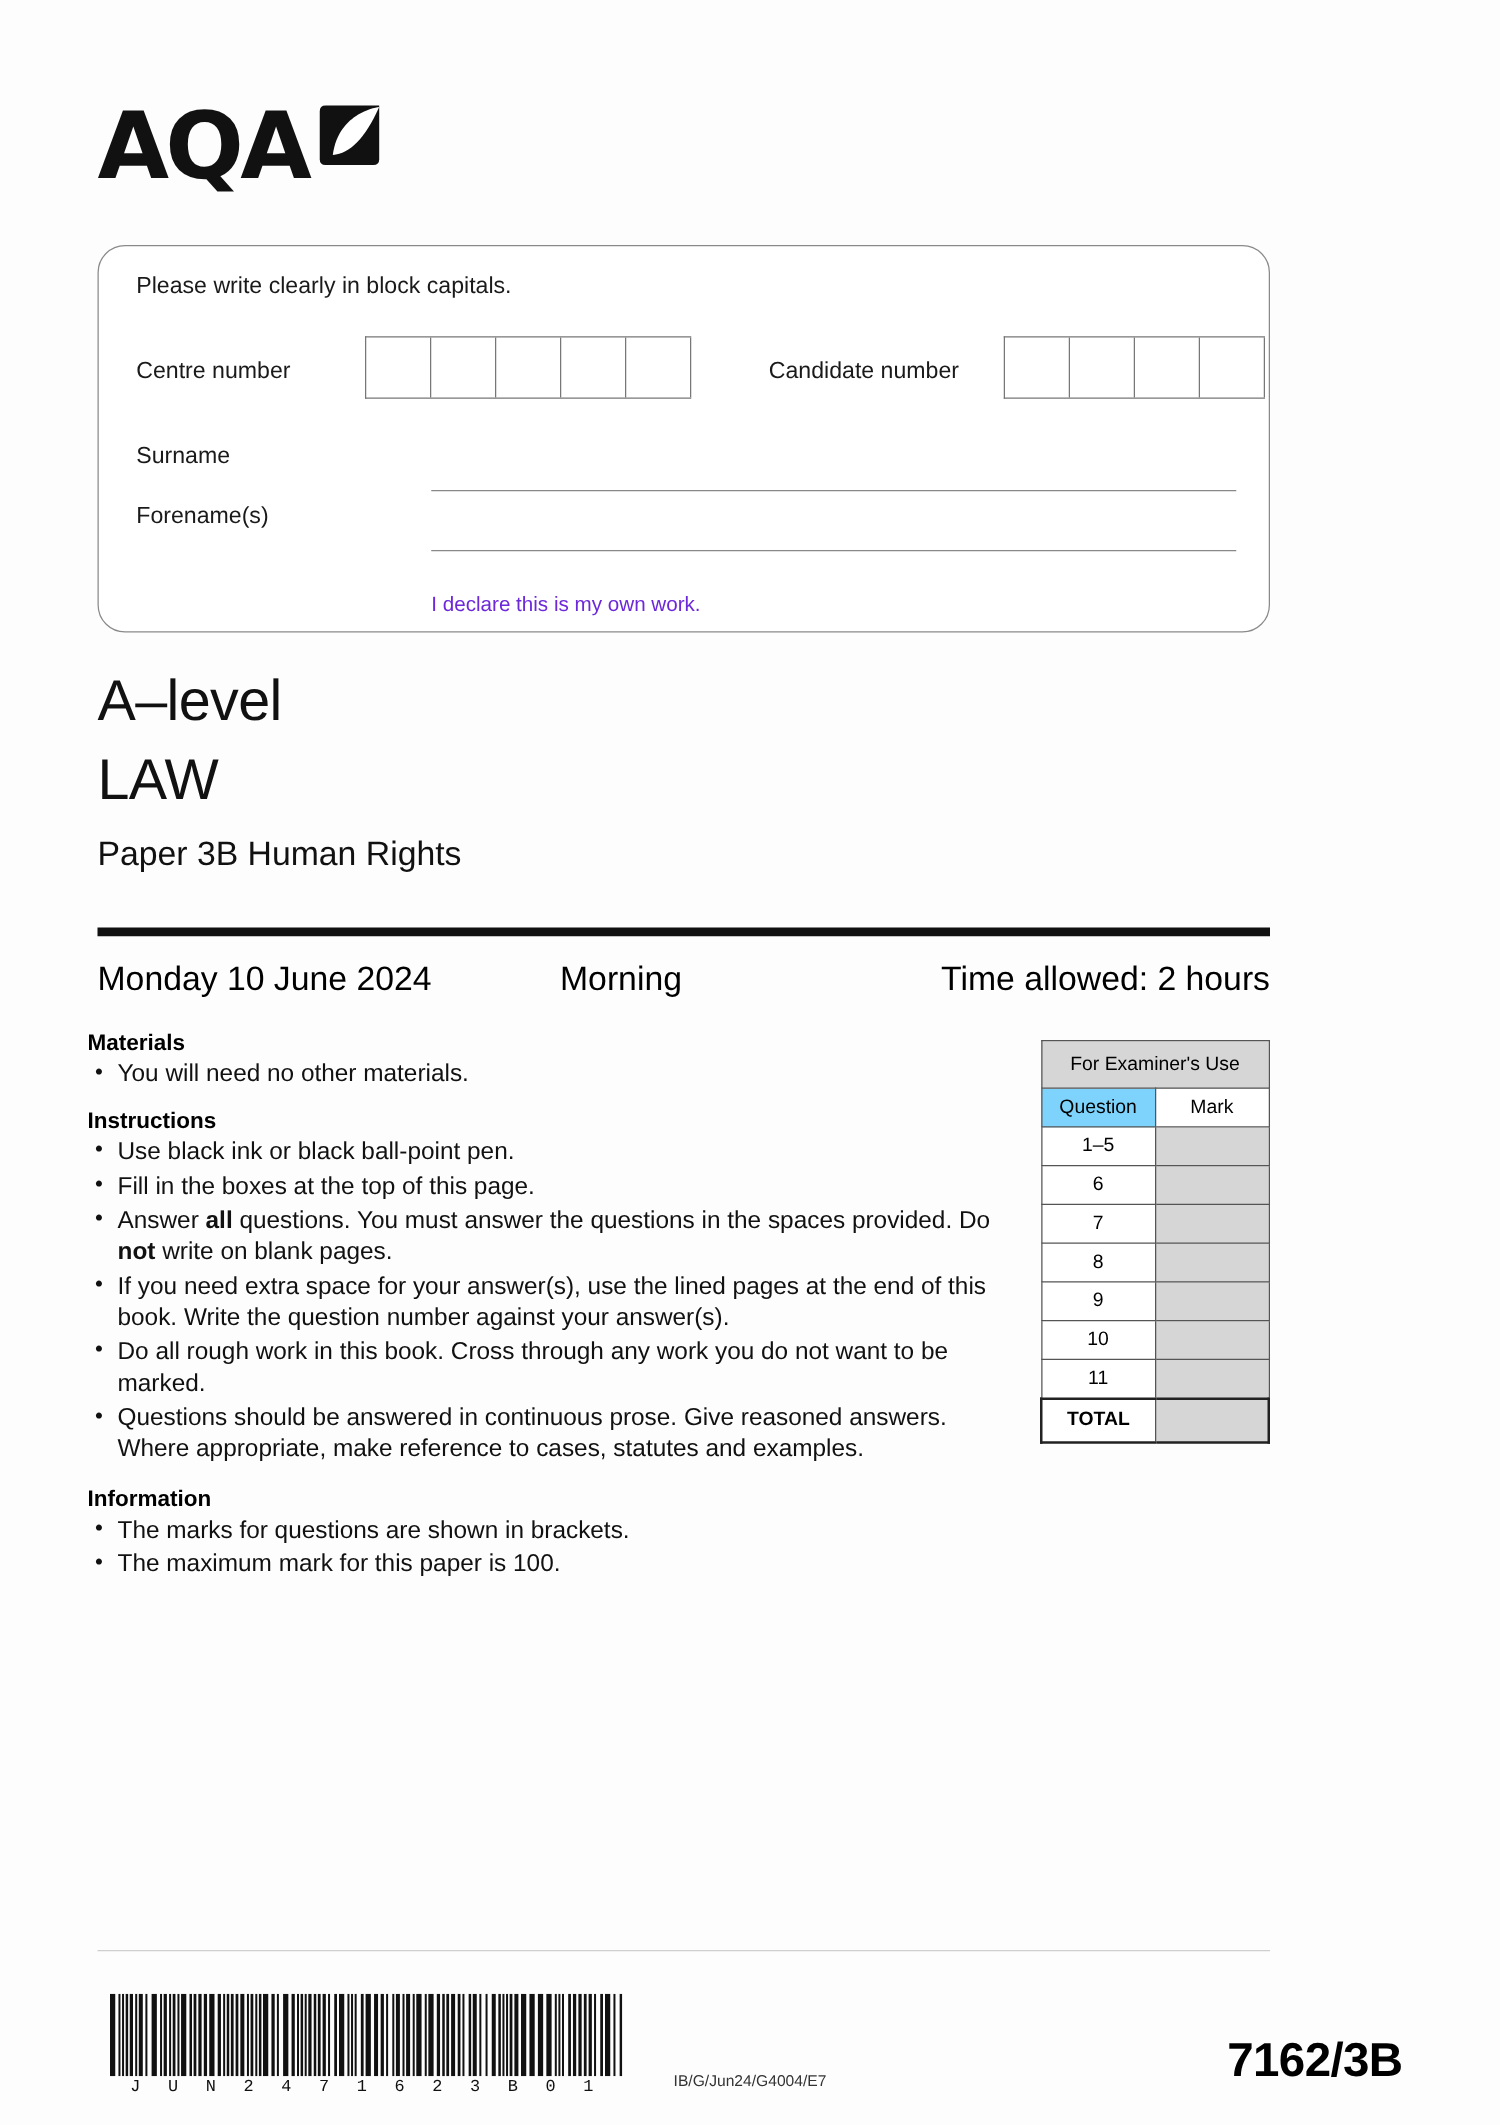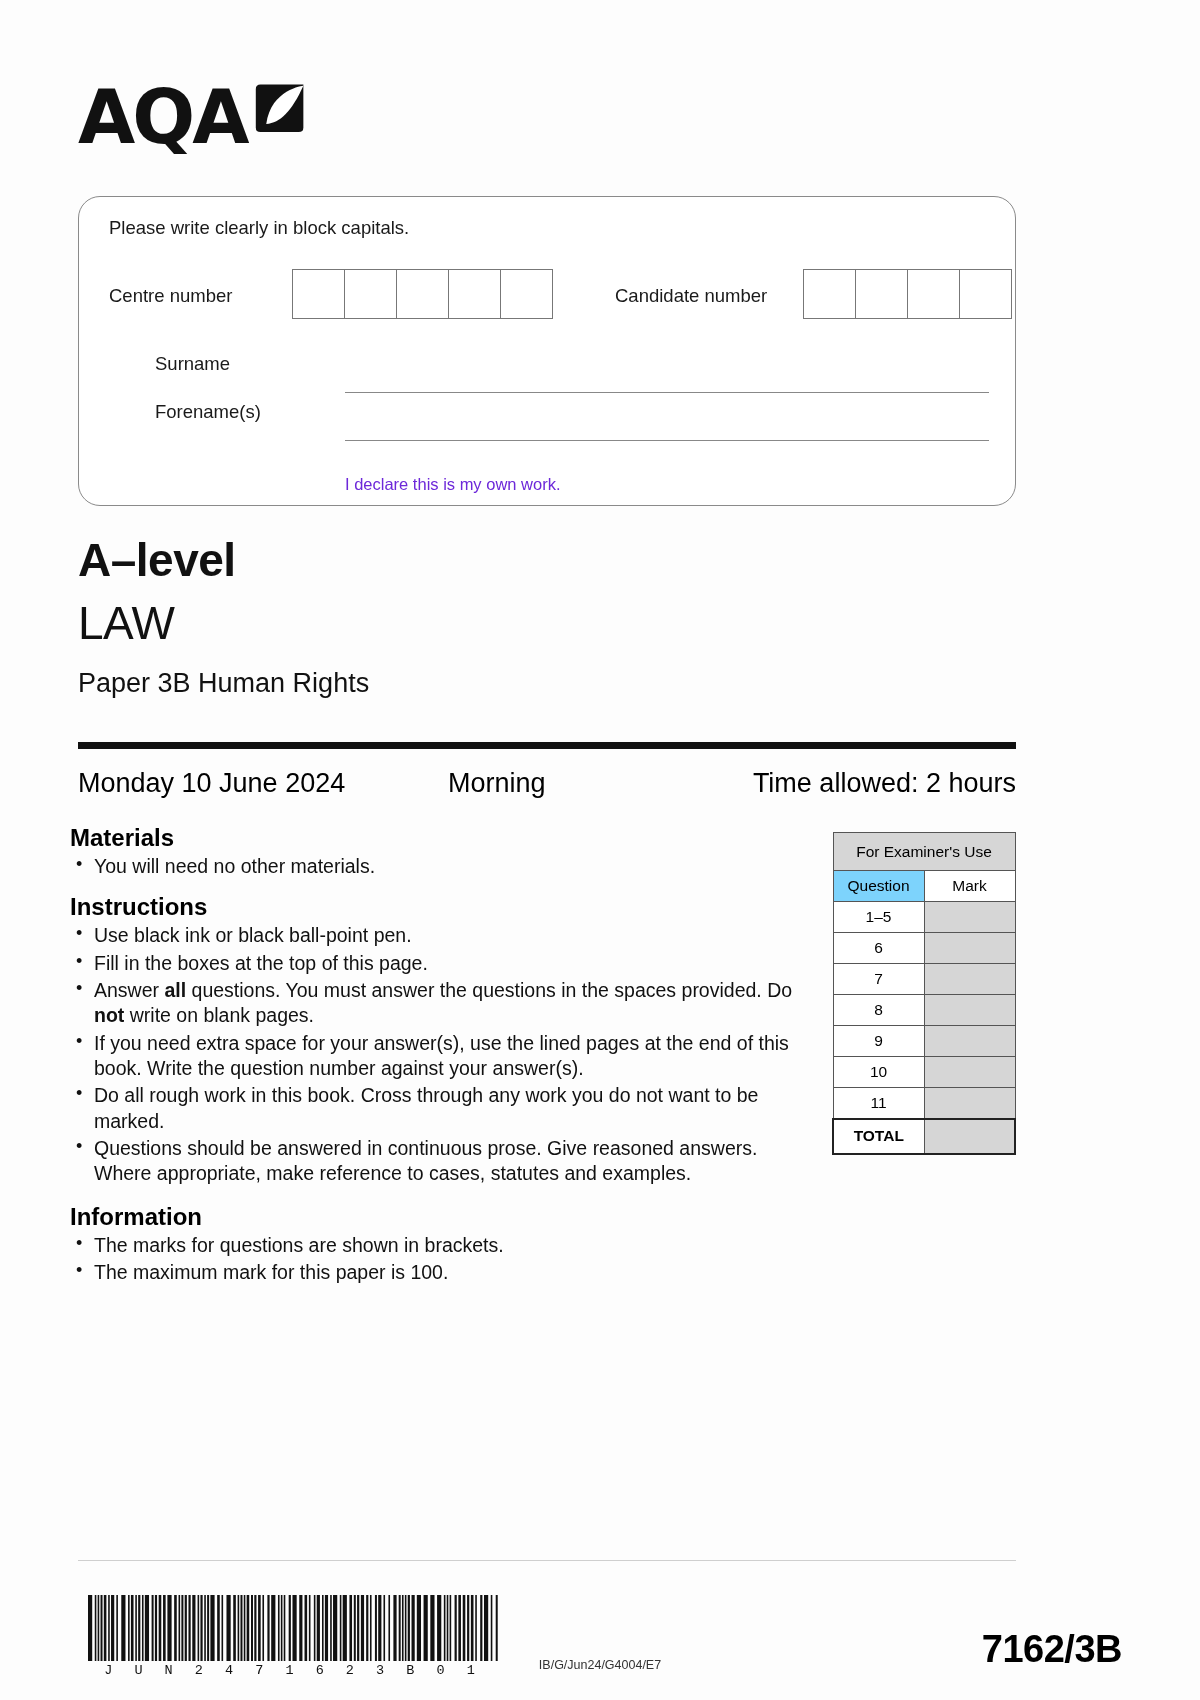--- a/index.html
+++ b/index.html
@@ -91,21 +91,20 @@
     position: absolute;
     left: 30px;
     width: 880px;
     height: 48px;
   }
   .field-row .flbl {
     position: absolute;
     left: 0; top: 6px;
     font-size: 18.5px;
     color: #1a1a1a;
-    margin-left: 46px;
   }
   .field-row .fline {
     position: absolute;
     left: 236px;
     right: 0;
     bottom: 2px;
     border-bottom: 1.6px solid #888;
   }
   #row-surname { top: 150px; }
   #row-forename { top: 198px; }
@@ -115,21 +114,21 @@
     left: 266px; top: 278px;
     font-size: 16.5px;
     color: #6d28d9;
   }
 
   
   .title-alevel {
     position: absolute;
     left: 78px; top: 533px;
     font-size: 46px;
-    font-weight: 700;
+    font-weight: 400;
     letter-spacing: -0.5px;
     color: #111;
   }
   .title-subject {
     position: absolute;
     left: 78px; top: 596px;
     font-size: 46px;
     font-weight: 400;
     letter-spacing: -0.5px;
     color: #111;
@@ -154,21 +153,21 @@
     left: 78px; top: 768px;
     width: 938px;
     height: 40px;
   }
   .meta-date { position: absolute; left: 0; top: 0; font-size: 27px; }
   .meta-session { position: absolute; left: 370px; top: 0; font-size: 27px; }
   .meta-time { position: absolute; right: 0; top: 0; font-size: 27px; }
 
   
   .sec-head {
-    font-size: 24px;
+    font-size: 18px;
     font-weight: 700;
     color: #000;
     margin: 0 0 2px 0;
   }
   .bullets { list-style: none; margin: 0; padding: 0; }
   .bullets li {
     position: relative;
     padding-left: 24px;
     font-size: 19.5px;
     line-height: 1.30;

